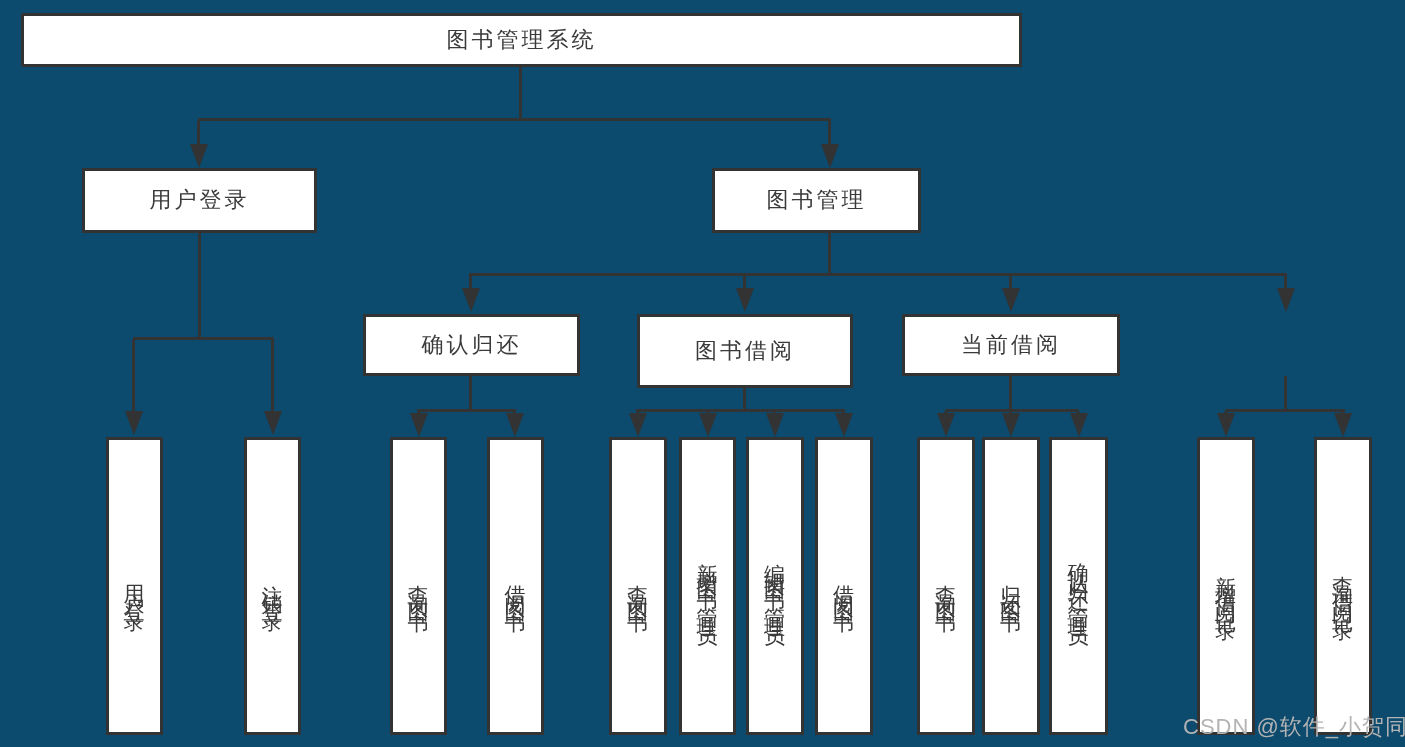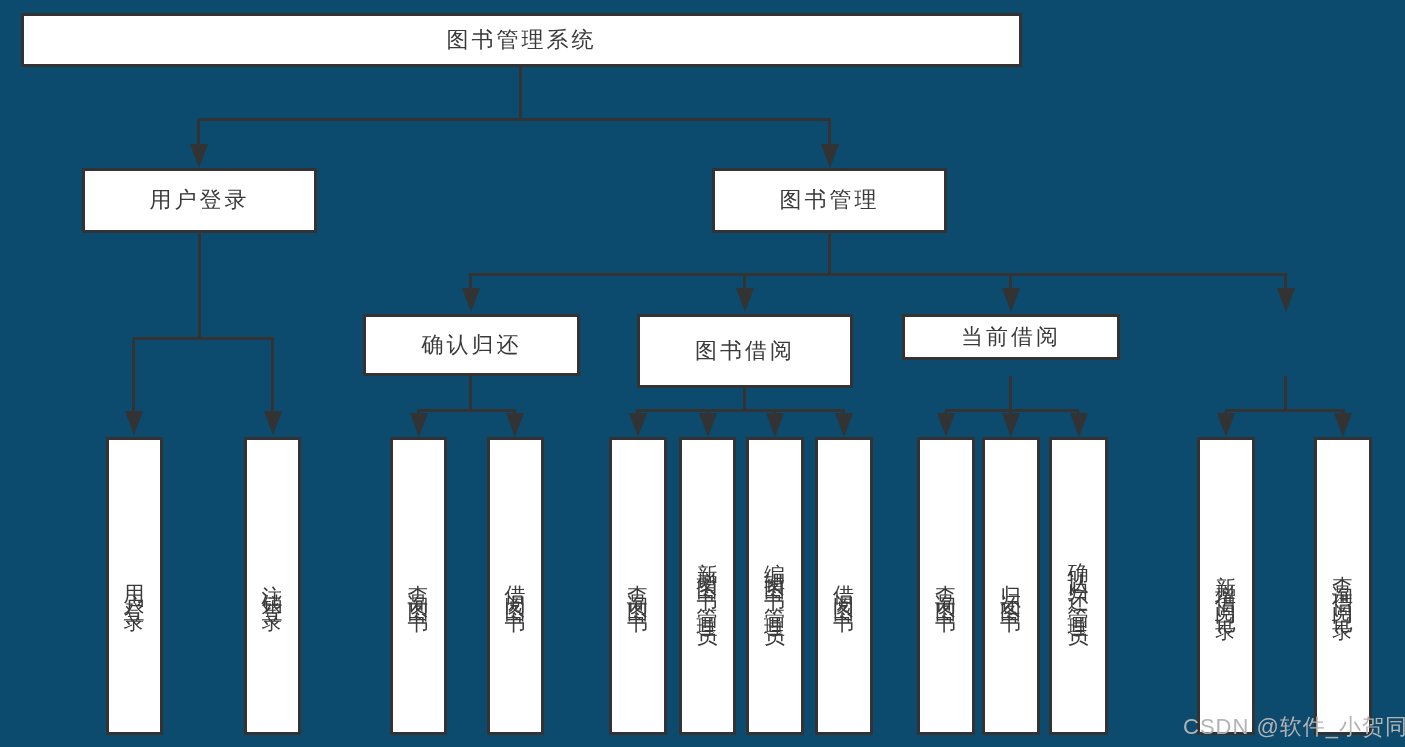--- a/index.html
+++ b/index.html
@@ -90,31 +90,31 @@
   <div class="arrow" style="left:1224px;top:412px;height:1px"></div>
   <div class="arrow" style="left:1341px;top:412px;height:1px"></div>
 
   <div class="node" style="left:21px;top:13px;width:1001px;height:54px">
     <span class="lbl">图书管理系统</span>
   </div>
 
   <div class="node" style="left:82px;top:168px;width:235px;height:65px">
     <span class="lbl">用户登录</span>
   </div>
-  <div class="node" style="left:712px;top:168px;width:235px;height:65px">
+  <div class="node" style="left:712px;top:168px;width:209px;height:65px">
     <span class="lbl">图书管理</span>
   </div>
 
   <div class="node" style="left:363px;top:314px;width:217px;height:62px">
     <span class="lbl">确认归还</span>
   </div>
   <div class="node" style="left:637px;top:314px;width:216px;height:74px">
     <span class="lbl">图书借阅</span>
   </div>
-  <div class="node" style="left:902px;top:314px;width:218px;height:46px">
+  <div class="node" style="left:902px;top:314px;width:218px;height:62px">
     <span class="lbl">当前借阅</span>
   </div>
 
   <div class="node vnode" style="left:106px;top:437px;width:57px;height:298px">
     <span class="lbl">用户登录</span>
   </div>
   <div class="node vnode" style="left:244px;top:437px;width:57px;height:298px">
     <span class="lbl">注销登录</span>
   </div>
 

